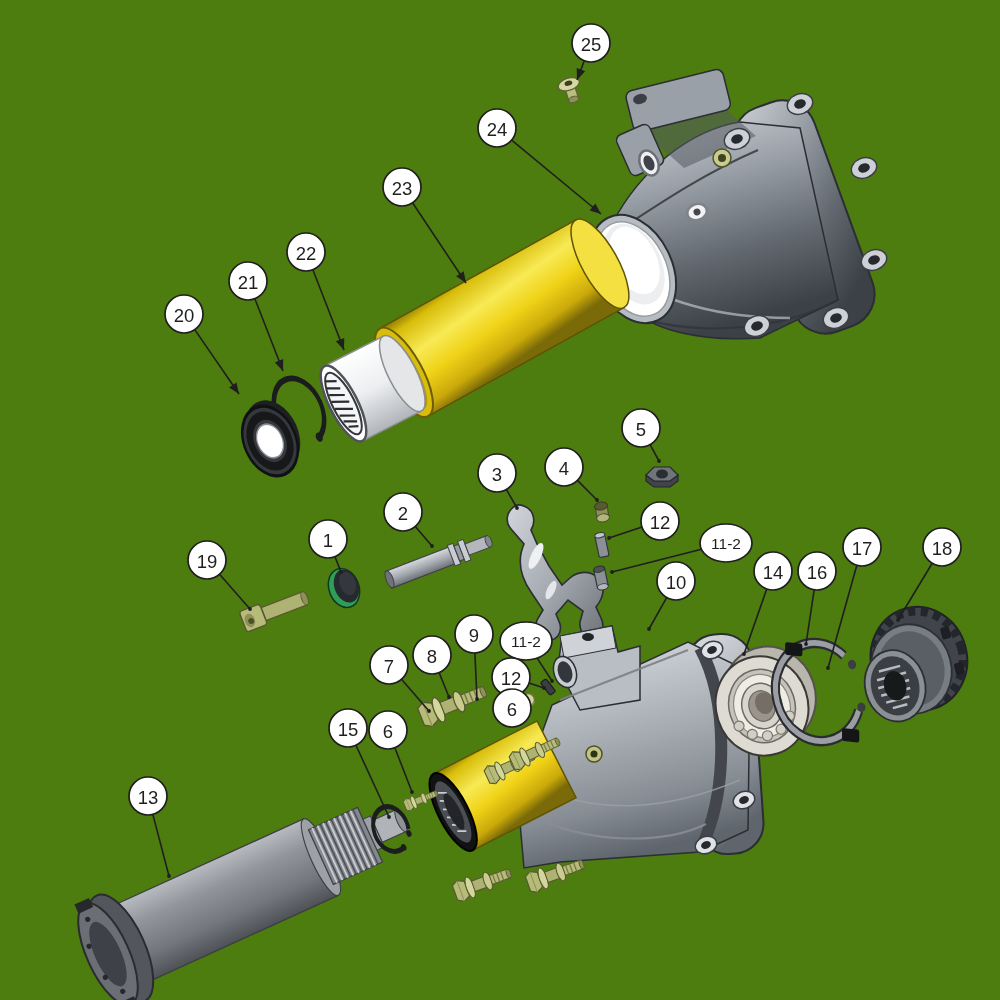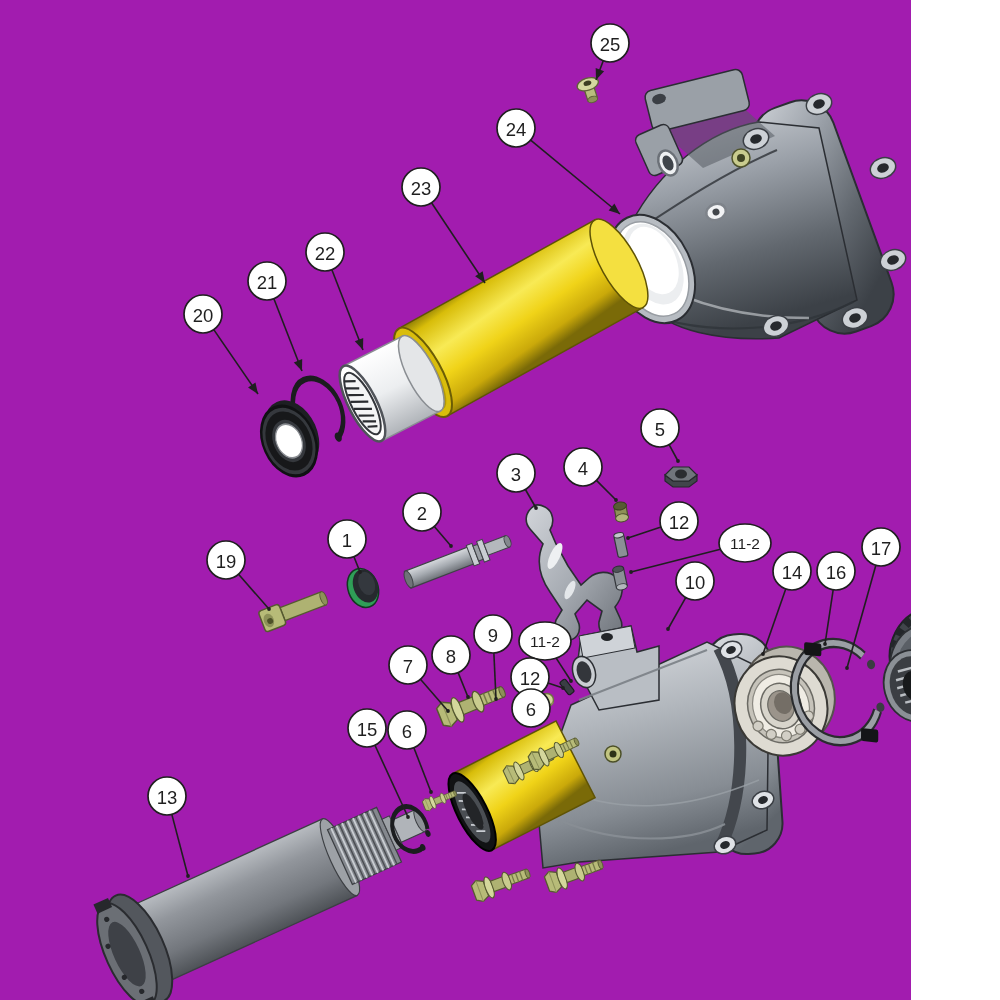--- a/index.html
+++ b/index.html
@@ -1,16 +1,16 @@
 <!DOCTYPE html>
 <html><head>
 <meta charset="utf-8">
 <style>
   html,body{margin:0;padding:0;background:#ffffff;}
-  .stage{width:892px;height:1000px;position:relative;background:#a21caf;overflow:hidden;padding-left:19px;}
+  .stage{width:1000px;height:1000px;position:relative;background:#4d7c0f;overflow:hidden;}
   svg{display:block;}
   svg text{font-family:"Liberation Sans","DejaVu Sans",sans-serif;}
 </style>
 </head>
 <body>
 
 <div class="stage">
 <svg id="diagram-svg" width="1000" height="1000" viewBox="0 0 1000 1000">
   <defs>
     <linearGradient id="gradYellow" x1="0" y1="0" x2="0.25" y2="1">

